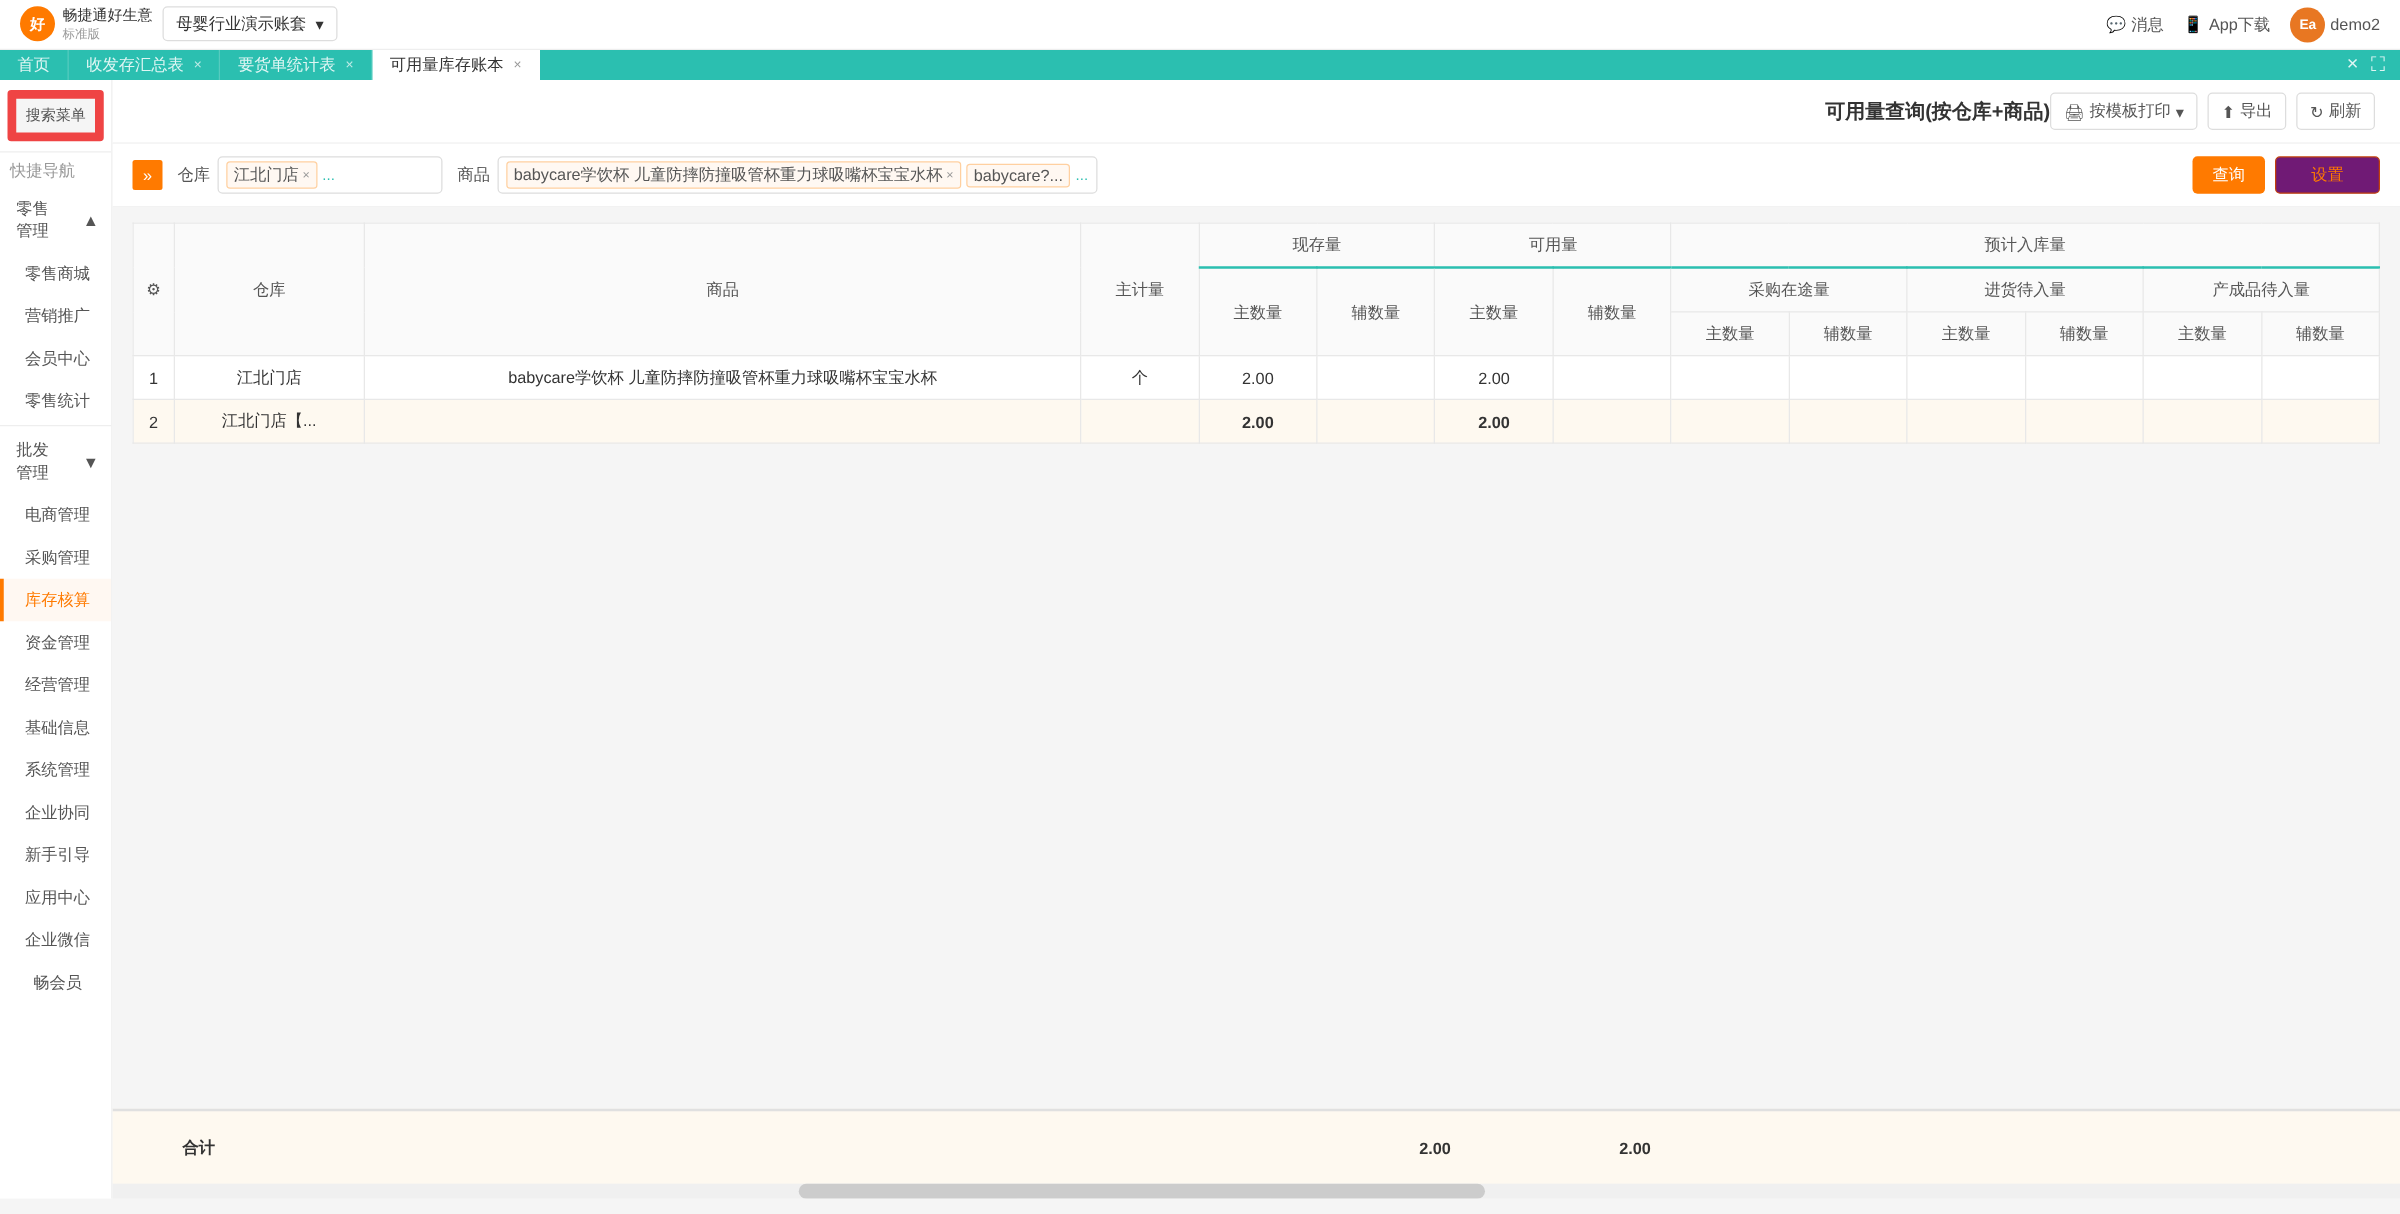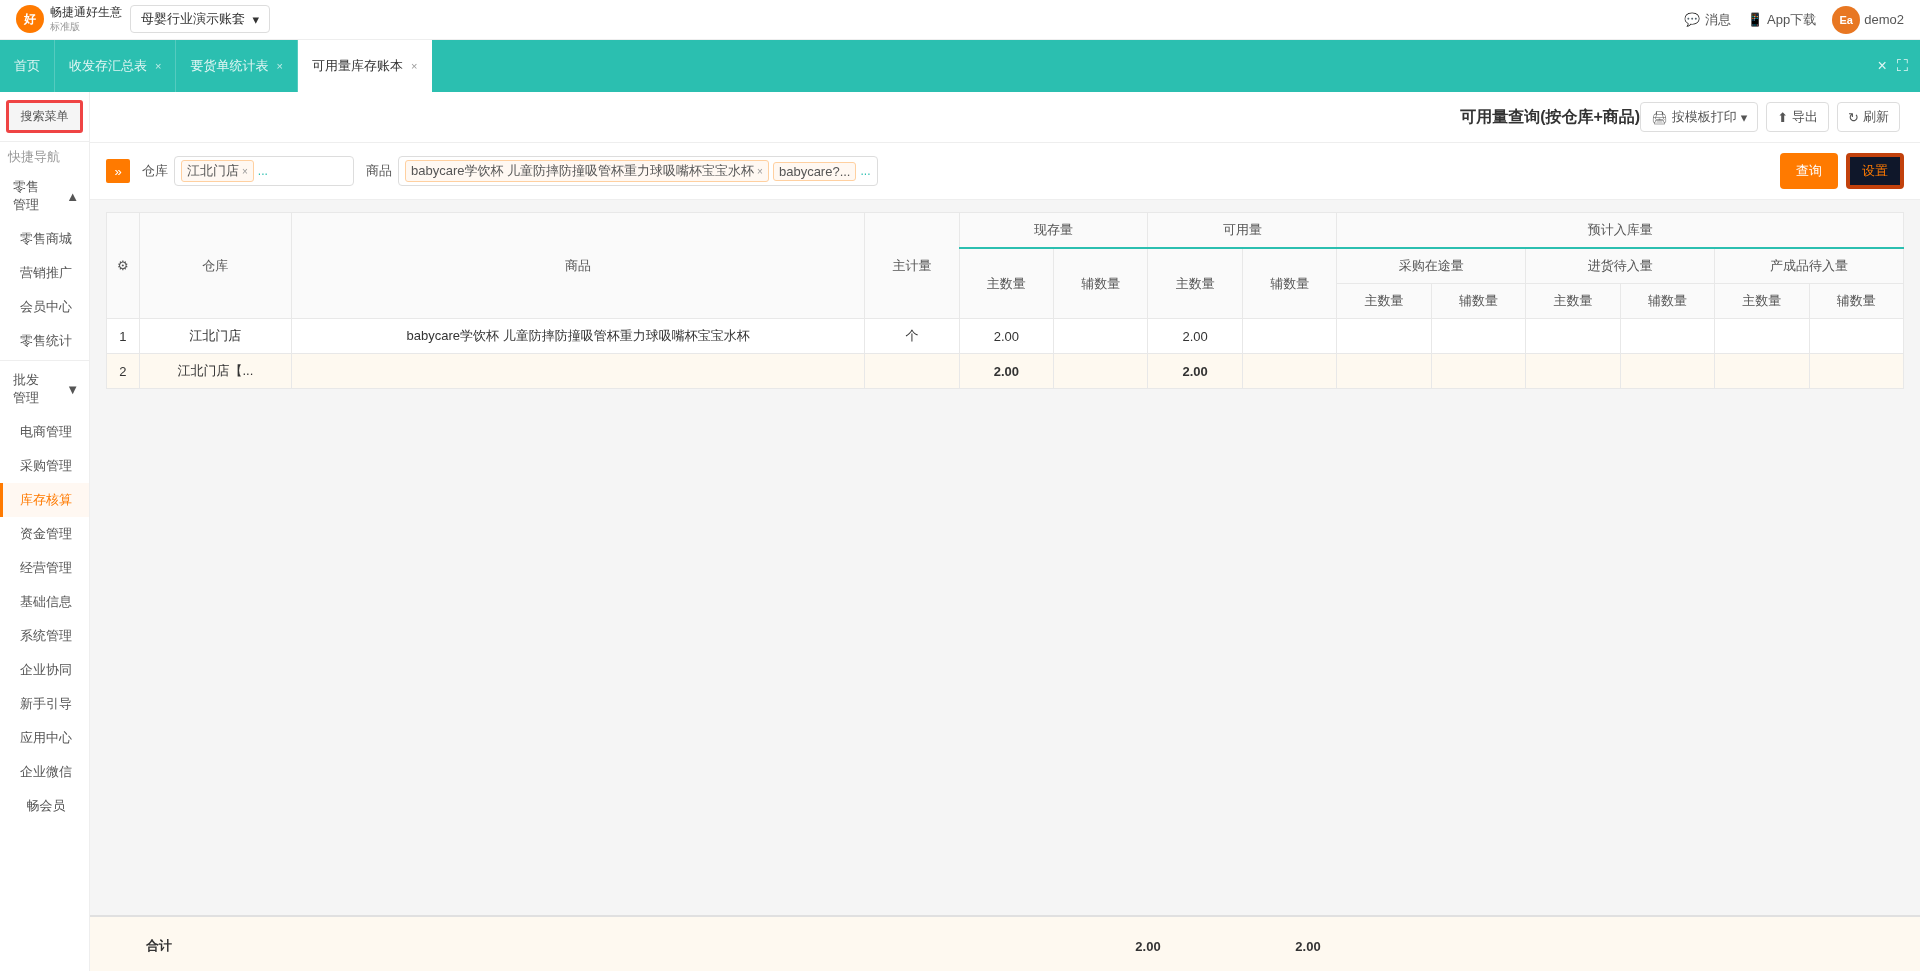--- a/index.html
+++ b/index.html
@@ -74,21 +74,21 @@
       color: white;
       display: flex;
       align-items: center;
       justify-content: center;
       font-size: 11px;
       font-weight: bold;
     }
 
     
     .tab-bar {
-      height: 52px;
+      height: 24px;
       background: #2bbfb0;
       display: flex;
       align-items: stretch;
       padding-left: 0;
     }
     .tab-item {
       display: flex;
       align-items: center;
       padding: 0 14px;
       cursor: pointer;
@@ -138,21 +138,21 @@
       overflow-y: auto;
     }
     .sidebar-search {
       padding: 8px 6px;
       border-bottom: 1px solid #eee;
     }
     .sidebar-search-btn {
       width: 100%;
       padding: 5px;
       background: #f5f5f5;
-      border: 3px solid #ef4444;
+      border: 7px solid #ef4444;
       border-radius: 3px;
       cursor: pointer;
       color: #555;
       font-size: 12px;
       text-align: center;
     }
     .sidebar-nav-label {
       padding: 6px 8px 4px;
       color: #999;
       font-size: 13px;
@@ -281,25 +281,25 @@
     .btn-query {
       background: #ff7a00;
       color: white;
       border: none;
       border-radius: 4px;
       padding: 5px 16px;
       cursor: pointer;
       font-size: 13px;
     }
     .btn-settings {
-      background: #0f172a;
+      background: #701a75;
       color: #ff7a00;
-      border: 4px solid #c2410c;
+      border: 1px solid #c2410c;
       border-radius: 4px;
-      padding: 5px 12px;
+      padding: 5px 28px;
       cursor: pointer;
       font-size: 13px;
     }
 
     
     .table-area {
       flex: 1;
       overflow: auto;
       padding: 12px 16px 0;
       background: #f5f5f5;

